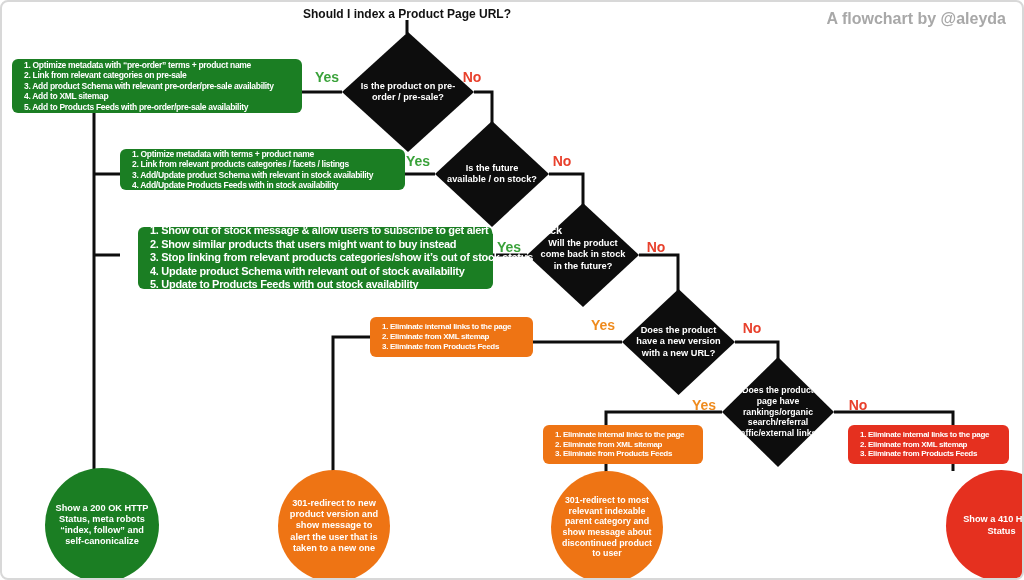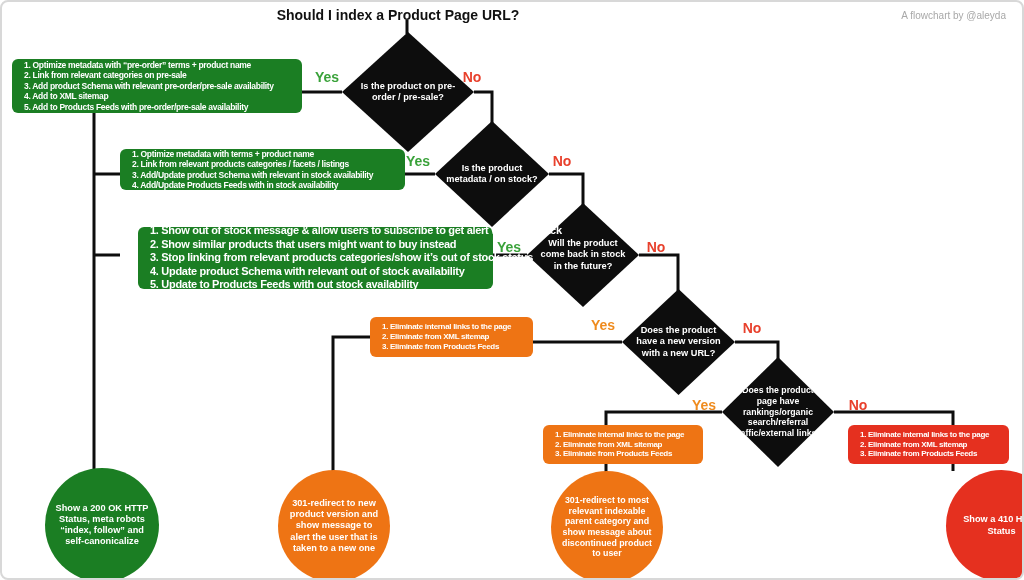--- a/index.html
+++ b/index.html
@@ -2,23 +2,23 @@
 <html><head>
 <meta charset="utf-8">
 <style>
   * { margin:0; padding:0; box-sizing:border-box; }
   html,body { width:1024px; height:580px; background:#fff; font-family:"Liberation Sans", sans-serif; }
   .canvas { position:relative; width:1024px; height:580px; background:#ffffff;
             border:2px solid #d8d8d8; border-radius:8px; overflow:hidden; }
   .connectors { position:absolute; left:0; top:0; width:1024px; height:580px; }
   .connectors path { stroke:#0d0d0d; stroke-width:3; fill:none; }
 
-  .title { position:absolute; left:246px; top:5px; width:300px; text-align:center;
-           font-weight:bold; font-size:14px; color:#111; }
-  .attribution { position:absolute; right:16px; top:8px; font-size:10px; color:#a8a8a8; }
+  .title { position:absolute; left:255px; top:5px; width:300px; text-align:center;
+           font-weight:bold; font-size:12px; color:#111; }
+  .attribution { position:absolute; right:16px; top:8px; font-size:16px; color:#a8a8a8;font-weight:bold; }
 
   .diamond { position:absolute; background:#0d0d0d;
              clip-path:polygon(50% 0,100% 50%,50% 100%,0 50%);
              display:flex; align-items:center; justify-content:center;
              color:#fff; text-align:center; font-weight:bold; font-size:9.2px; line-height:1.22; }
   .diamond .q { width:82%; }
   .d1 { left:340px; top:30px;  width:132px; height:120px; }
   .d2 { left:433px; top:119px; width:114px; height:106px; }
   .d3 { left:525px; top:201px; width:112px; height:104px; }
   .d4 { left:620px; top:287px; width:113px; height:106px; }
@@ -79,21 +79,21 @@
     <path d="M368 335 L331 335 L331 469"></path>
   </svg>
 
   <div class="title">Should I index a Product Page URL?</div>
   <div class="attribution">A flowchart by @aleyda</div>
 
   <div class="diamond d1">
     <div class="q">Is the product on pre-order / pre-sale?</div>
   </div>
   <div class="diamond d2">
-    <div class="q">Is the product metadata / on stock?</div>
+    <div class="q">Is the future available / on stock?</div>
   </div>
   <div class="diamond d3">
     <div class="q">Will the product come back in stock in the future?</div>
   </div>
   <div class="diamond d4">
     <div class="q">Does the product have a new version with a new URL?</div>
   </div>
   <div class="diamond d5">
     <div class="q">Does the product page have rankings/organic search/referral traffic/external links?</div>
   </div>

